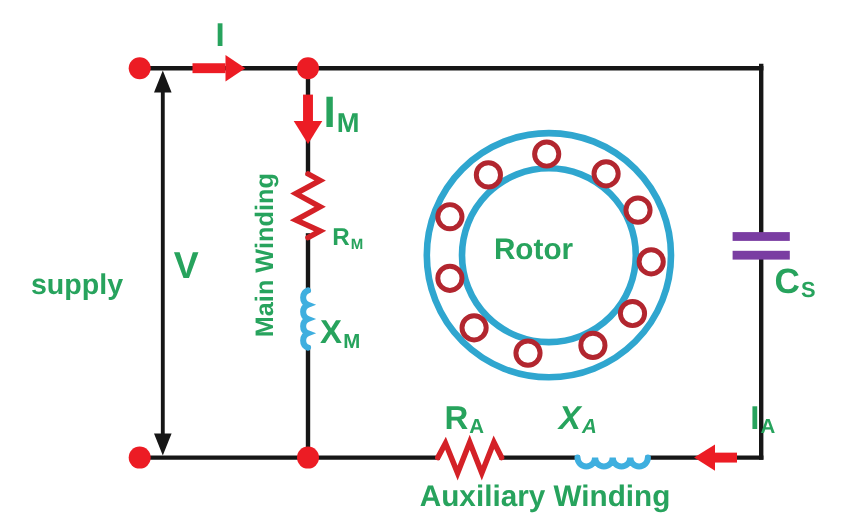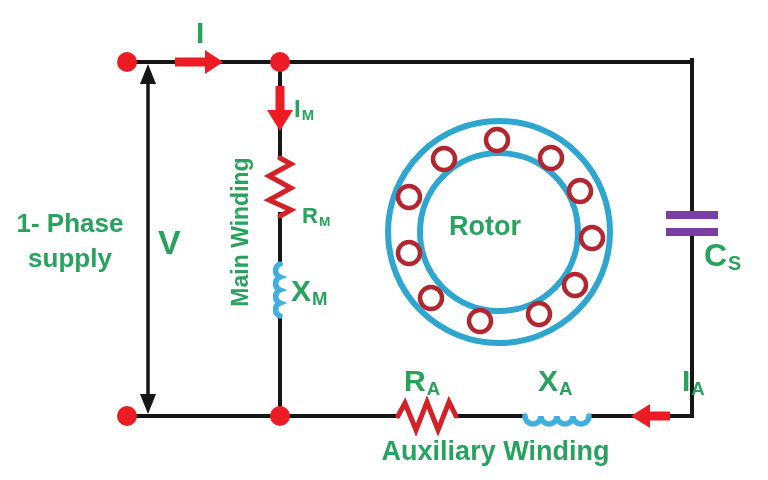--- a/index.html
+++ b/index.html
@@ -23,33 +23,33 @@
   .flow{fill:var(--red); stroke:none;}
   .ring{stroke:var(--rotor-blue); stroke-width:6; fill:none;}
   .bar{stroke:var(--bar-red); stroke-width:4.5; fill:none;}
   .plate{fill:var(--purple); stroke:none;}
   .lbl{
     position:absolute; font-weight:bold; color:var(--green);
     white-space:nowrap; line-height:1.1;
   }
   .sub{font-size:0.62em; position:relative; top:0.22em; margin-left:1px; font-weight:bold;}
   #lbl-i{left:196px; top:16px; font-size:30px;}
-  #lbl-im{left:294px; top:96px; font-size:24px;}
+  #lbl-im{left:294px; top:80px; font-size:40px;}
   #lbl-rm{left:302px; top:176px; font-size:22px;margin-top:28px;}
-  #lbl-xm{left:291px; top:274px; font-size:30px;}
+  #lbl-xm{left:291px; top:286px; font-size:30px;}
   #lbl-v{left:158px; top:224px; font-size:34px;}
   #lbl-supply{left:0px; top:206px; width:140px; font-size:26px; text-align:center; line-height:35px;}
   #lbl-mainwinding{
     left:241px; top:232px; font-size:23px;
     transform:translate(-50%,-50%) rotate(-90deg);
   }
   #lbl-rotor{left:449px; top:212px; width:100px; text-align:left; font-size:27px;}
   #lbl-cs{left:704px; top:238px; font-size:32px;}
   #lbl-ra{left:404px; top:364px; font-size:30px;text-align:center;}
-  #lbl-xa{left:538px; top:364px; font-size:30px;}
+  #lbl-xa{left:508px; top:364px; font-size:30px;font-style:italic;}
   #lbl-ia{left:634px; top:364px; font-size:30px;margin-left:48px;}
   #lbl-aux{left:368px; top:437px; width:255px; text-align:center; font-size:27px;}
   #watermark{
     position:absolute; left:661px; top:452px; font-size:17px; font-weight:bold;
     color:var(--watermark-gray); white-space:nowrap;
   }
 </style>
 </head>
 <body>
 
@@ -116,21 +116,21 @@
   <div class="lbl" id="lbl-i">I</div>
 
   <div class="lbl" id="lbl-im"><span>I</span><span class="sub">M</span></div>
 
   <div class="lbl" id="lbl-rm"><span>R</span><span class="sub">M</span></div>
 
   <div class="lbl" id="lbl-xm"><span>X</span><span class="sub">M</span></div>
 
   <div class="lbl" id="lbl-v">V</div>
 
-  <div class="lbl" id="lbl-supply"><span>1- Phase</span><br><span>supply</span></div>
+  <div class="lbl" id="lbl-supply"><br><span>supply</span></div>
 
   <div class="lbl" id="lbl-mainwinding">Main Winding</div>
 
   <div class="lbl" id="lbl-rotor">Rotor</div>
 
   <div class="lbl" id="lbl-cs"><span>C</span><span class="sub">S</span></div>
 
   <div class="lbl" id="lbl-ra"><span>R</span><span class="sub">A</span></div>
 
   <div class="lbl" id="lbl-xa"><span>X</span><span class="sub">A</span></div>

